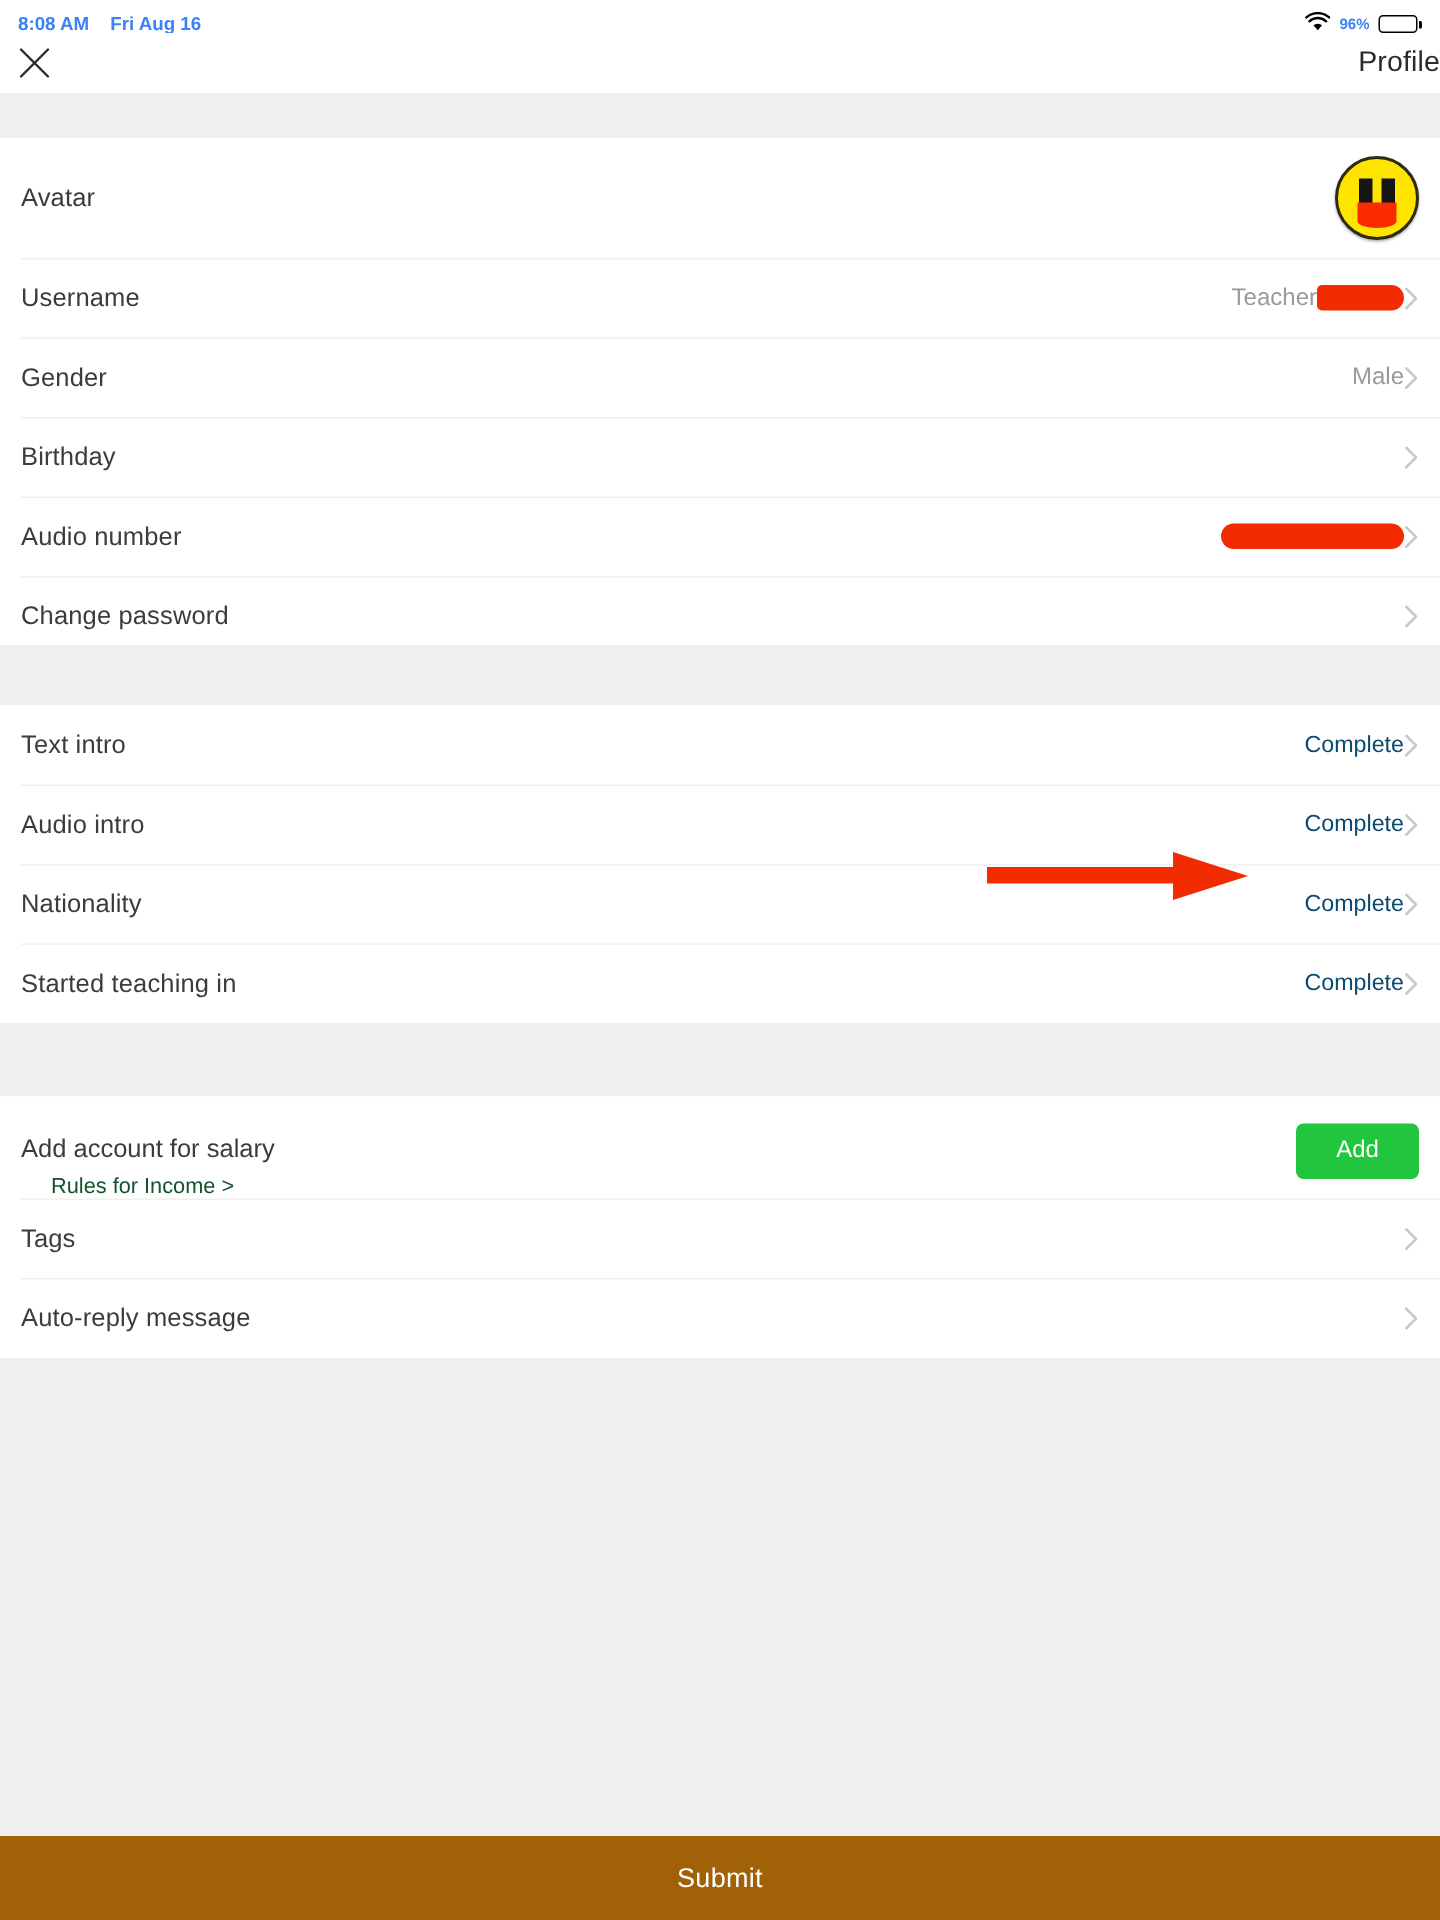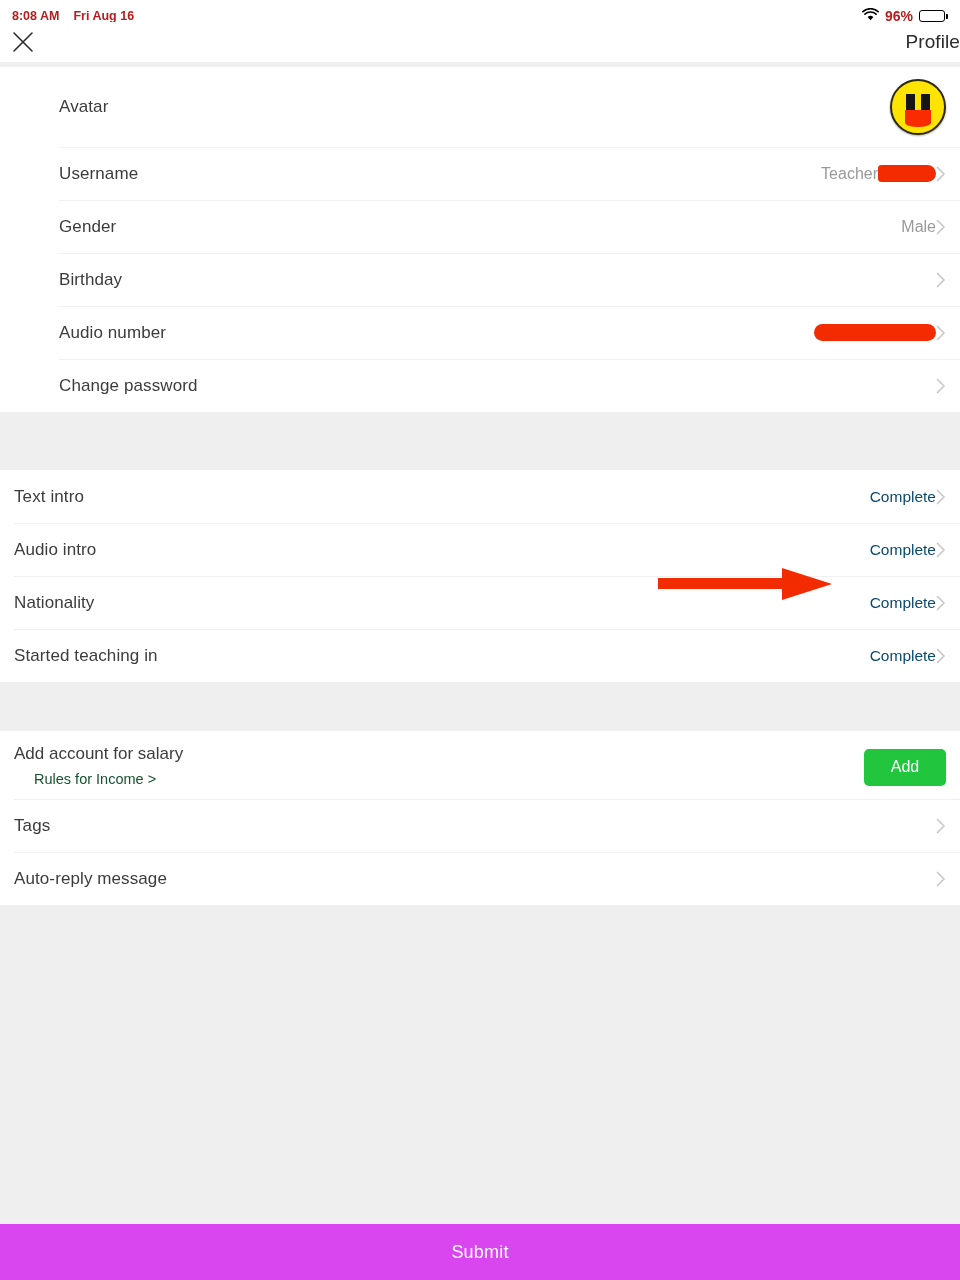--- a/index.html
+++ b/index.html
@@ -25,21 +25,21 @@
     position: absolute;
     top: 0; left: 0;
     width: 960px;
     height: 22px;
     background: #ffffff;
     display: flex;
     align-items: center;
     padding: 16px 12px;
     font-size: 12.5px;
     font-weight: bold;
-    color: #b91c1c;
+    color: #3b82f6;
   }
   .status-left { display: flex; align-items: center; gap: 14px; }
   .status-right {
     margin-left: auto;
     display: flex;
     align-items: center;
     gap: 6px;
   }
   .wifi-icon { display: block; }
   .battery {
@@ -56,21 +56,21 @@
   .battery-fill {
     width: 100%; height: 100%;
     background: #000;
     border-radius: 1px;
   }
   .battery-cap {
     width: 2px; height: 5px;
     background: #000;
     border-radius: 0 1px 1px 0;
   }
-  .battery-pct { font-size: 14px; font-weight: bold; }
+  .battery-pct { font-size: 10px; font-weight: bold; }
 
   
   .nav-bar {
     position: absolute;
     top: 22px; left: 0;
     width: 960px;
     height: 40px;
     background: #ffffff;
     display: flex;
     align-items: center;
@@ -177,21 +177,21 @@
     border-radius: 4px 10px 10px 4px;
   }
   .redact-phone {
     width: 122px; height: 17px;
     border-radius: 9px;
   }
 
   
   .row.salary-row {
     height: 68px;
-    align-items: center;
+    align-items: flex-end;
     padding-top: 0;
   }
   .salary-text { display: flex; flex-direction: column; gap: 7px; }
   .salary-title { font-size: 17px; color: #3c3c3c; }
   .salary-link {
     font-size: 14.5px;
     color: #14532d;
     cursor: pointer;
     margin-left: 20px;
   }
@@ -219,21 +219,21 @@
     height: 36px;
     pointer-events: none;
   }
 
   
   .filler { background: #efefef; width: 960px; }
   .submit-bar {
     position: absolute;
     left: 0; bottom: 0;
     width: 960px; height: 56px;
-    background: #d946ef;
+    background: #a16207;
     color: #ffffff;
     font-size: 18px;
     display: flex;
     align-items: center;
     justify-content: center;
     border: none;
     font-family: "Liberation Sans", sans-serif;
     cursor: pointer;
     letter-spacing: .2px;
   }
@@ -268,21 +268,21 @@
     <div class="nav-close">
       <svg width="22" height="22" viewBox="0 0 22 22">
         <path d="M2 2 L20 20 M20 2 L2 20" stroke="#2b2b2b" stroke-width="1.6" stroke-linecap="round"></path>
       </svg>
     </div>
     <div class="nav-title">Profile</div>
   </div>
 
   <div class="gap" style="position:absolute; top:62px; height:19px;"></div>
 
-  <div class="group" style="position:absolute; top:67px;padding-left:45px;">
+  <div class="group" style="position:absolute; top:92px;">
 
     <div class="row avatar-row">
       <span class="row-label">Avatar</span>
       <div class="row-right">
         <span class="avatar">
           <span class="eye left"></span>
           <span class="eye right"></span>
           <span class="mouth"></span>
         </span>
       </div>

